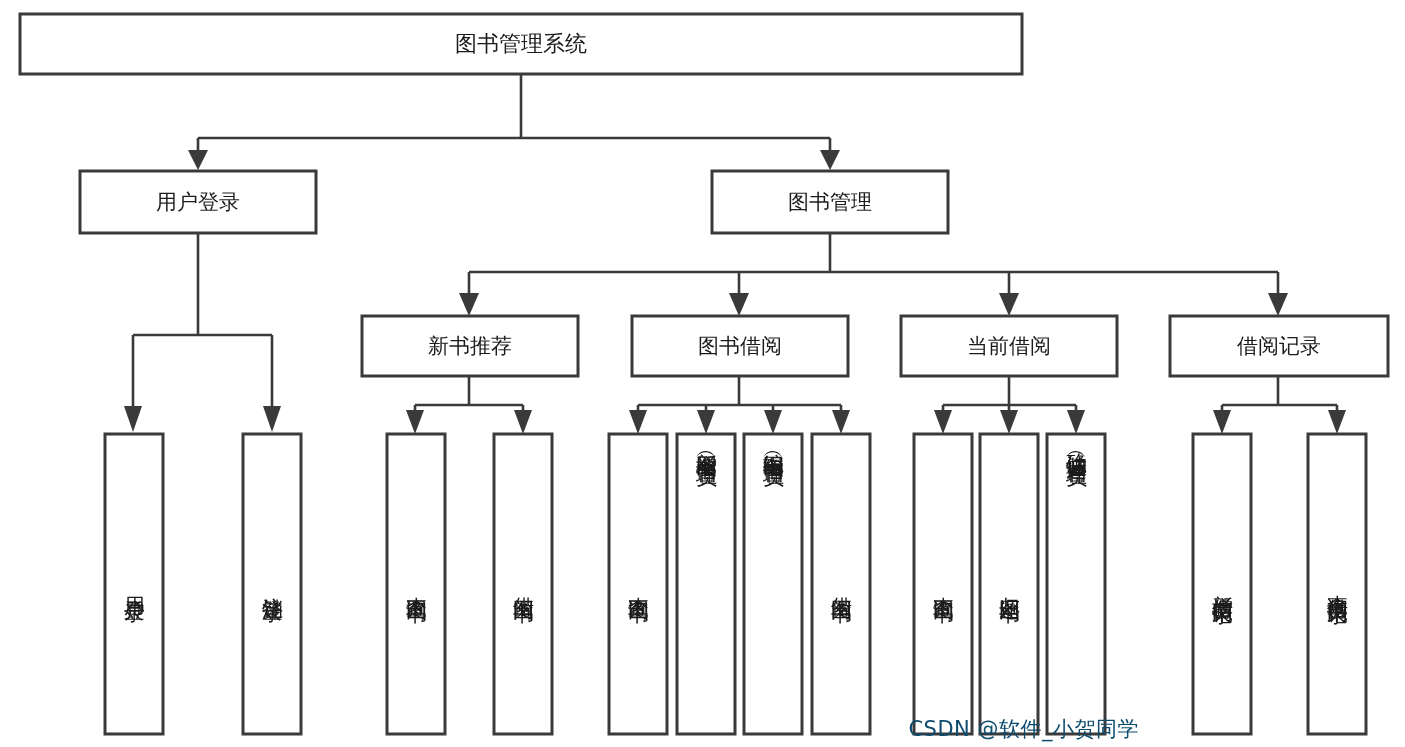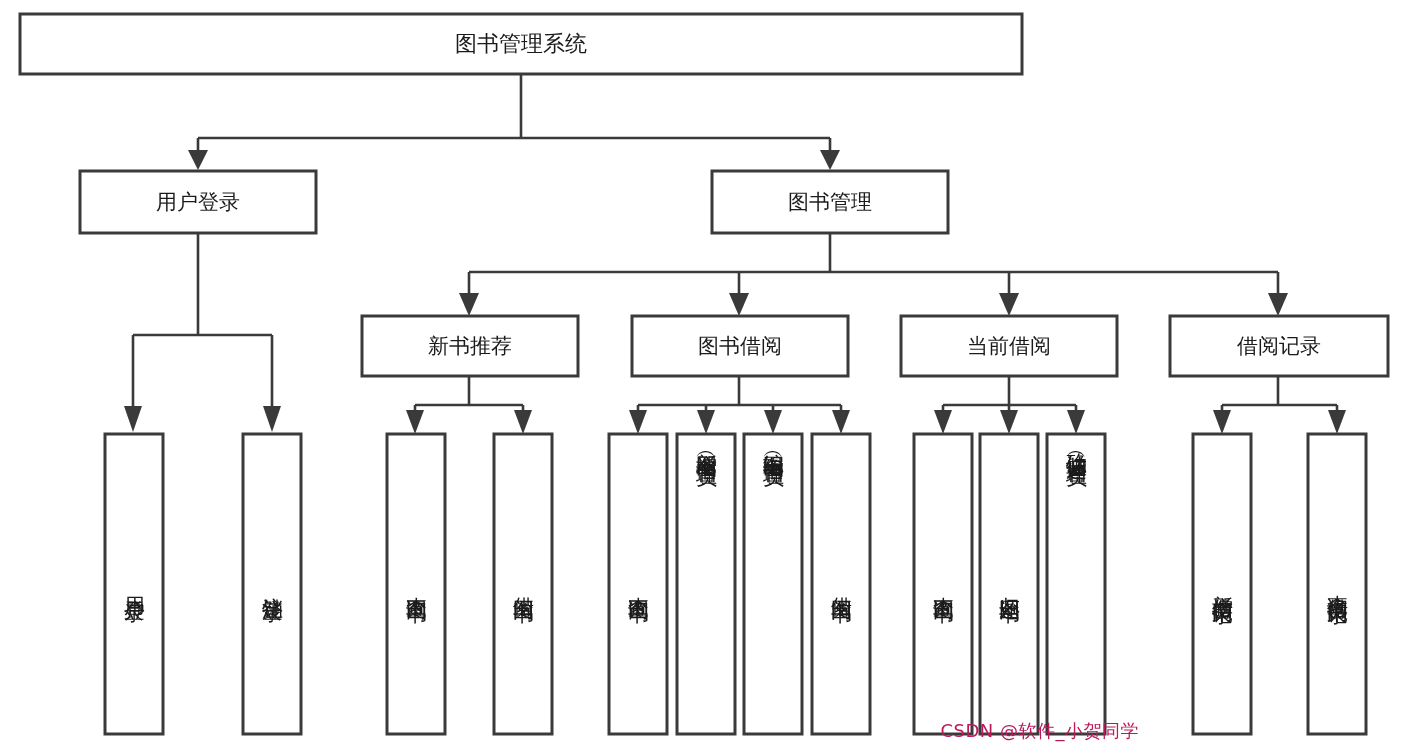--- a/index.html
+++ b/index.html
@@ -77,22 +77,22 @@
     line-height: 1.18;
     color: #1b1b1b;
     letter-spacing: 2px;
     white-space: nowrap;
   }
   .watermark {
     position: absolute;
     right: 8px;
     bottom: 4px;
     font-family: "DejaVu Sans", "Liberation Sans", sans-serif;
-    font-size: 18px;
-    color: #be185d;
+    font-size: 21px;
+    color: #0c4a6e;
     letter-spacing: 0.5px;
     white-space: nowrap;
   }
 </style>
 </head>
 <body>
 
 <div id="diagram-root">
 
   <svg id="flow" viewBox="0 0 1405 747">

